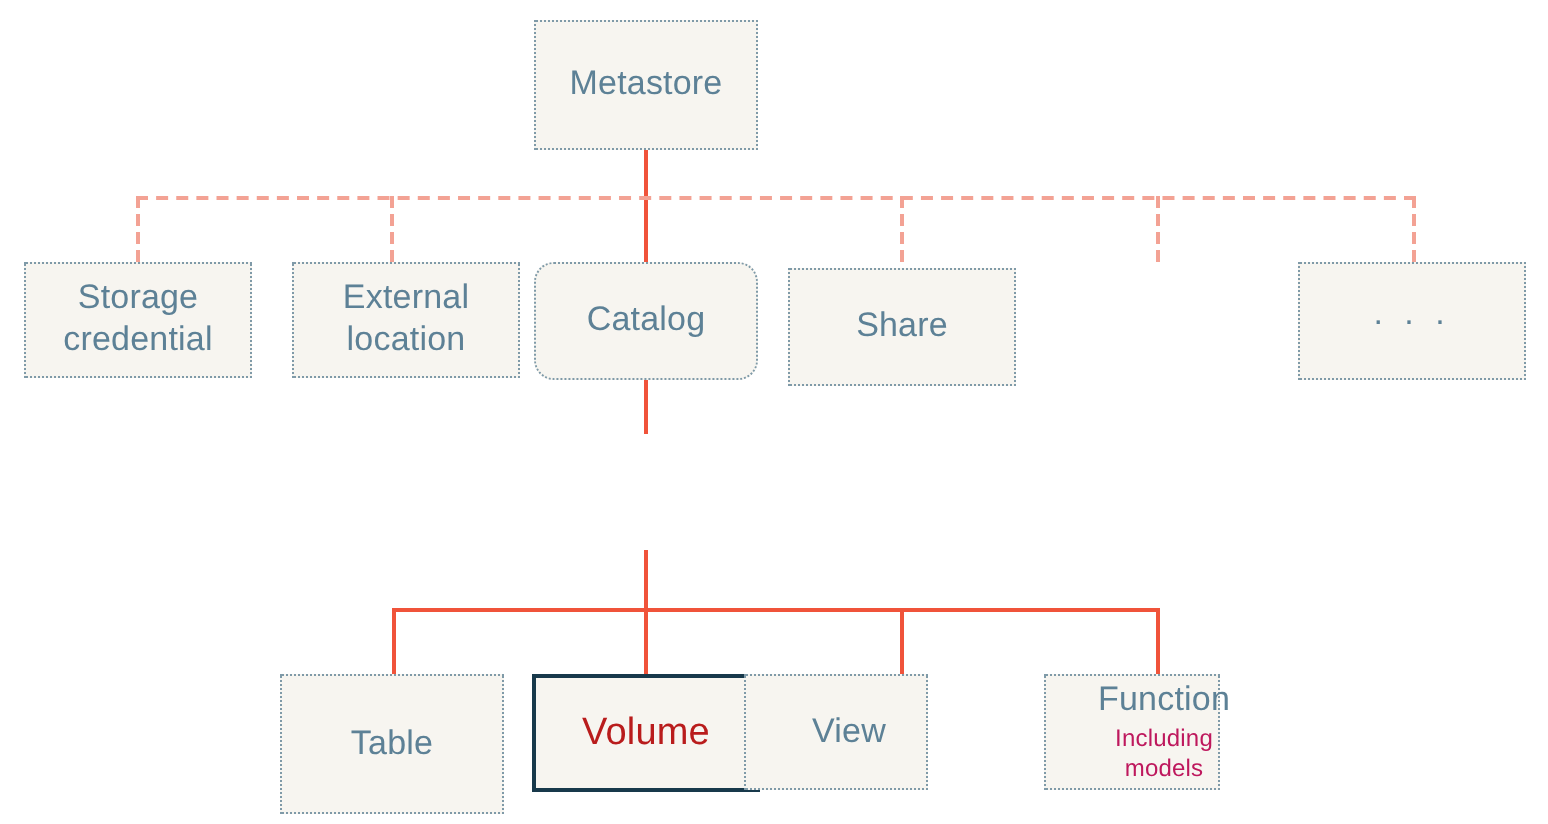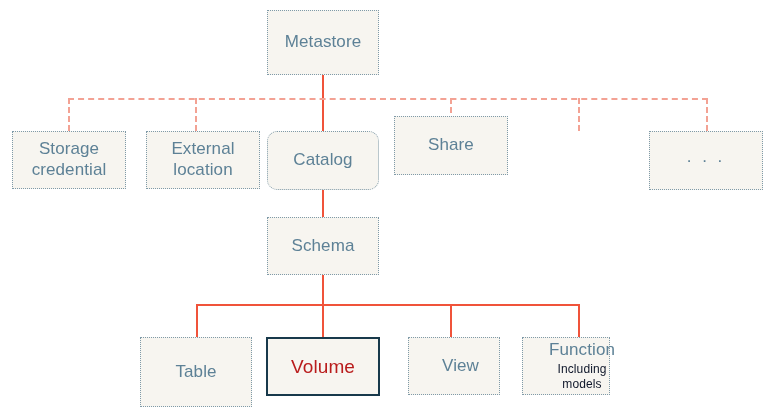--- a/index.html
+++ b/index.html
@@ -34,21 +34,21 @@
     font-size: 17px;
     line-height: 1.22;
     letter-spacing: 0.1px;
     z-index: 3;
   }
   .node .label { display: block; }
   .node .sub {
     display: block;
     font-size: 12px;
     line-height: 1.18;
-    color: #0f172a;
+    color: #be185d;
     margin-top: 1px;
   }
   .node.highlight {
     border: 2px solid #18394b;
     background: #f7f5f0;
     color: #b91c1c;
     font-size: 19px;
   }
   .node.ellipsis {
     font-size: 17px;
@@ -112,42 +112,39 @@
 
   <div class="node" style="left:146px; top:131px; width:114px; height:58px;">
     <span class="label">External</span>
     <span class="label">location</span>
   </div>
 
   <div class="node" style="left:267px; top:131px; width:112px; height:59px;border-radius:10px;">
     <span class="label">Catalog</span>
   </div>
 
-  <div class="node" style="left:394px; top:116px; width:114px; height:59px;">
+  <div class="node" style="left:394px; top:134px; width:114px; height:59px;">
     <span class="label">Share</span>
   </div>
 
 
   <div class="node ellipsis" style="left:649px; top:131px; width:114px; height:59px;">
     <span class="label">. . .</span>
   </div>
 
-  <div class="node" style="left:267px; top:217px; width:112px; height:58px;">
-    <span class="label">Schema</span>
-  </div>
 
   <div class="node" style="left:140px; top:337px; width:112px; height:70px;">
     <span class="label">Table</span>
   </div>
 
   <div class="node highlight" style="left:266px; top:337px; width:114px; height:59px;">
     <span class="label">Volume</span>
   </div>
 
-  <div class="node" style="left:408px; top:337px; width:92px; height:58px;padding-left:13px;">
+  <div class="node" style="left:372px; top:337px; width:92px; height:58px;padding-left:13px;">
     <span class="label">View</span>
   </div>
 
   <div class="node" style="left:522px; top:337px; width:88px; height:58px;padding-left:32px;">
     <span class="label">Function</span>
     <span class="sub">Including</span>
     <span class="sub">models</span>
   </div>
 
 </div>

